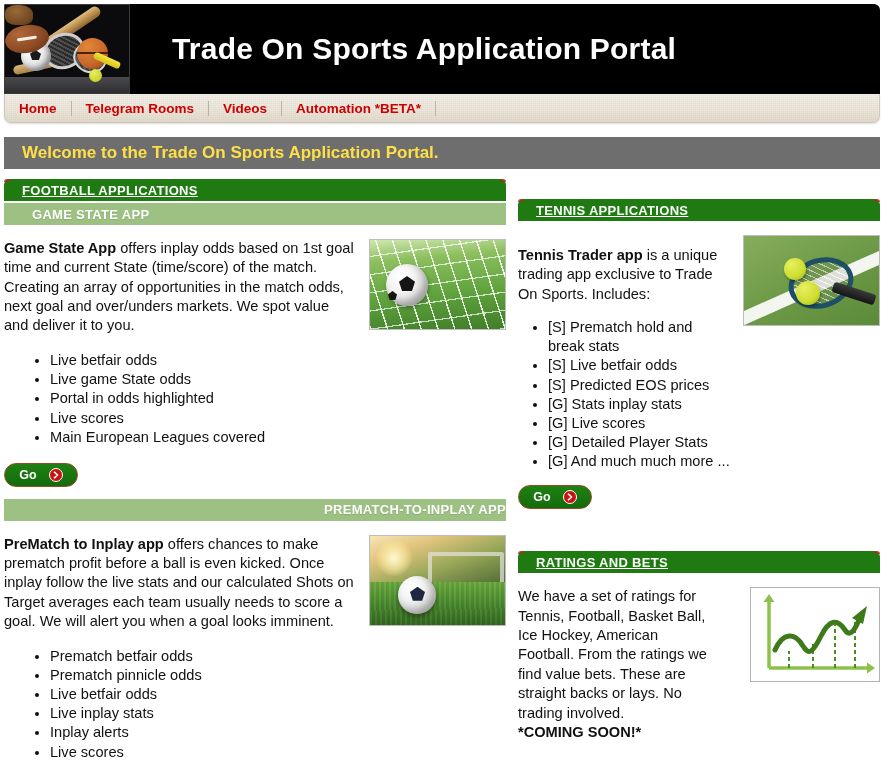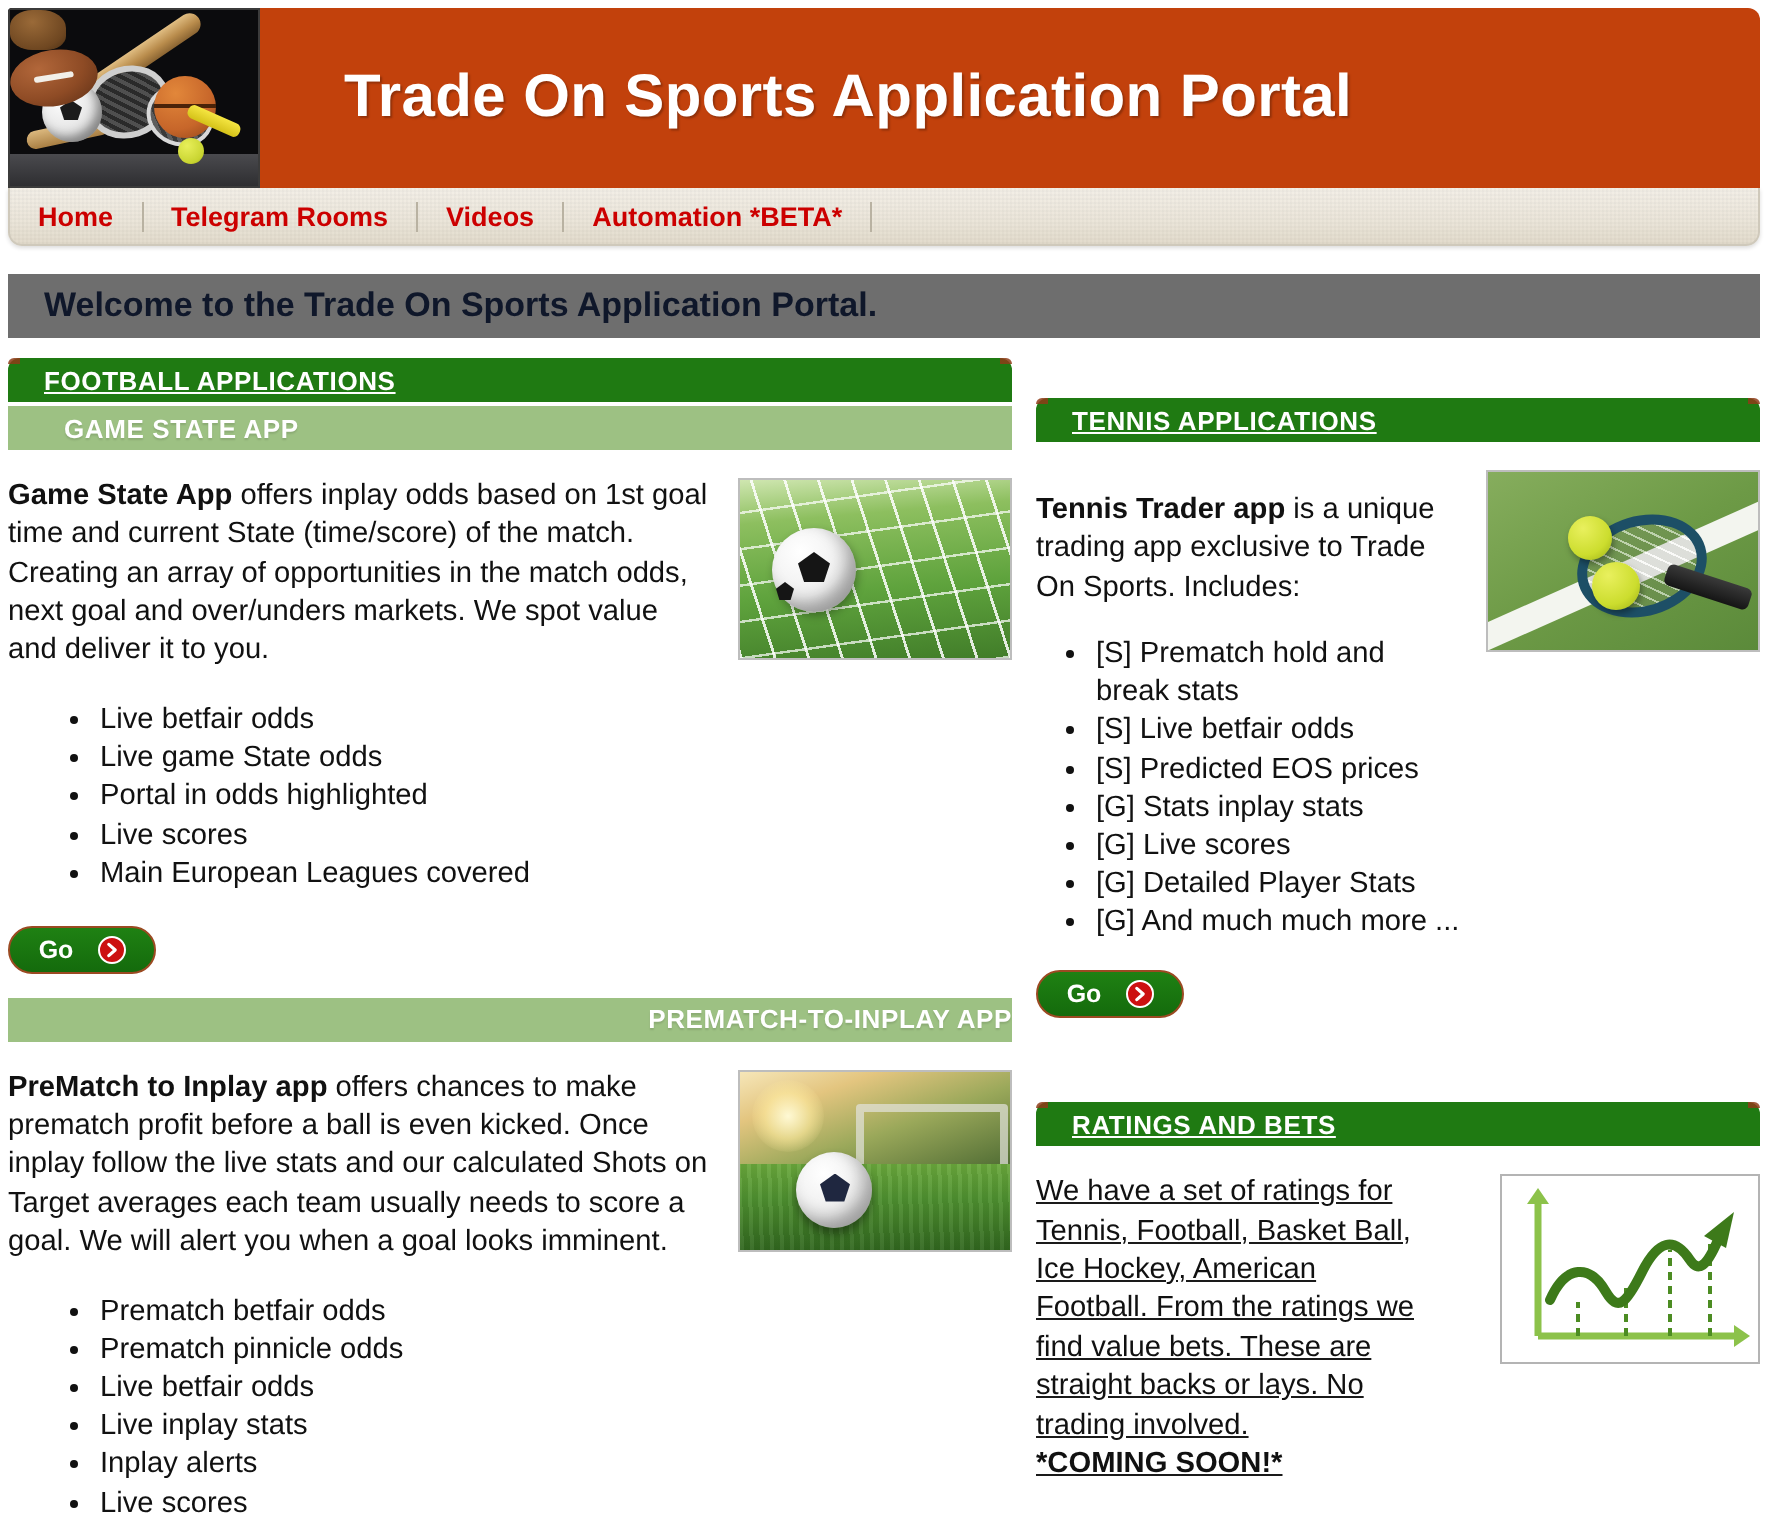--- a/index.html
+++ b/index.html
@@ -138,21 +138,21 @@
     position: absolute;
     left: 88px; top: 52px;
     width: 28px; height: 7px;
     background: linear-gradient(180deg,#f5e642 0%, #d4c118 100%);
     border-radius: 3px;
     transform: rotate(24deg);
   }
 
   .title-bar {
     flex: 1 1 auto;
-    background: #c2410c;
+    background: #000000;
     display: flex;
     align-items: center;
     padding-left: 42px;
   }
   .title-bar h1 {
     margin: 0;
     font-size: 30px;
     font-weight: bold;
     color: #ffffff;
     letter-spacing: .2px;
@@ -198,21 +198,21 @@
     background: #6e6e6e;
     display: flex;
     align-items: center;
     padding-left: 18px;
     box-sizing: border-box;
   }
   .welcome h2 {
     margin: 0;
     font-size: 17px;
     font-weight: bold;
-    color: #0f172a;
+    color: #fde047;
   }
 
   
   .columns {
     display: flex;
     margin: 10px 8px 0 4px;
     gap: 0;
   }
   .col-left  { width: 502px; flex: 0 0 502px; }
   .col-gap   { width: 12px; flex: 0 0 12px; }
@@ -477,21 +477,20 @@
   .right-text ul li {
     font-size: 14.6px;
     line-height: 1.31;
     color: #111111;
   }
   .rb-body {
     display: flex;
     align-items: flex-start;
     margin-top: 14px;
     gap: 32px;
-    text-decoration: underline;
   }
   .rb-text { flex: 1 1 auto; }
   .tennis-body {
     display: flex;
     align-items: flex-start;
     margin-top: 14px;
   }
   .tennis-text { flex: 1 1 auto; padding-right: 12px; margin-top: 11px; }
   .spacer-go-left { margin-top: 16px; }
   .spacer-go-right { margin-top: 14px; }

